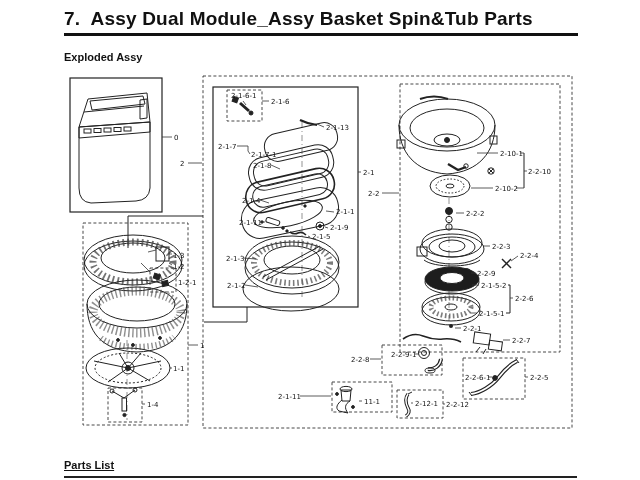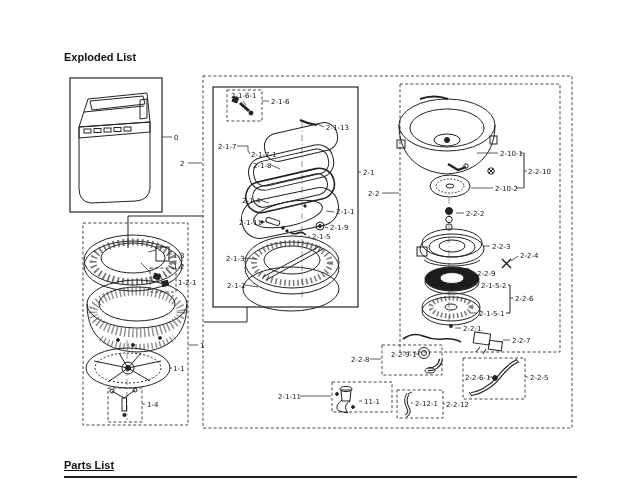--- a/index.html
+++ b/index.html
@@ -332,17 +332,18 @@
         <text x="415" y="406">2-12-1</text>
         <line x1="443" y1="404" x2="445" y2="404" class="leader"></line>
         <text x="446" y="407">2-2-12</text>
         <line x1="488" y1="377" x2="492" y2="377" class="leader"></line>
         <text x="465" y="380">2-2-6-1</text>
         <line x1="525" y1="377" x2="528" y2="377" class="leader"></line>
         <text x="530" y="380">2-2-5</text>
       </g>
 </svg>
 
-<div class="subhead exploded">Exploded List</div>
+<div class="page-title">7.  Assy Dual Module_Assy Basket Spin&amp;Tub Parts</div>
+<div class="subhead exploded">Exploded Assy</div>
 <div class="subhead partslist">Parts List</div>
 <div class="bottom-rule"></div>
 
 </div>
 
 </body></html>

